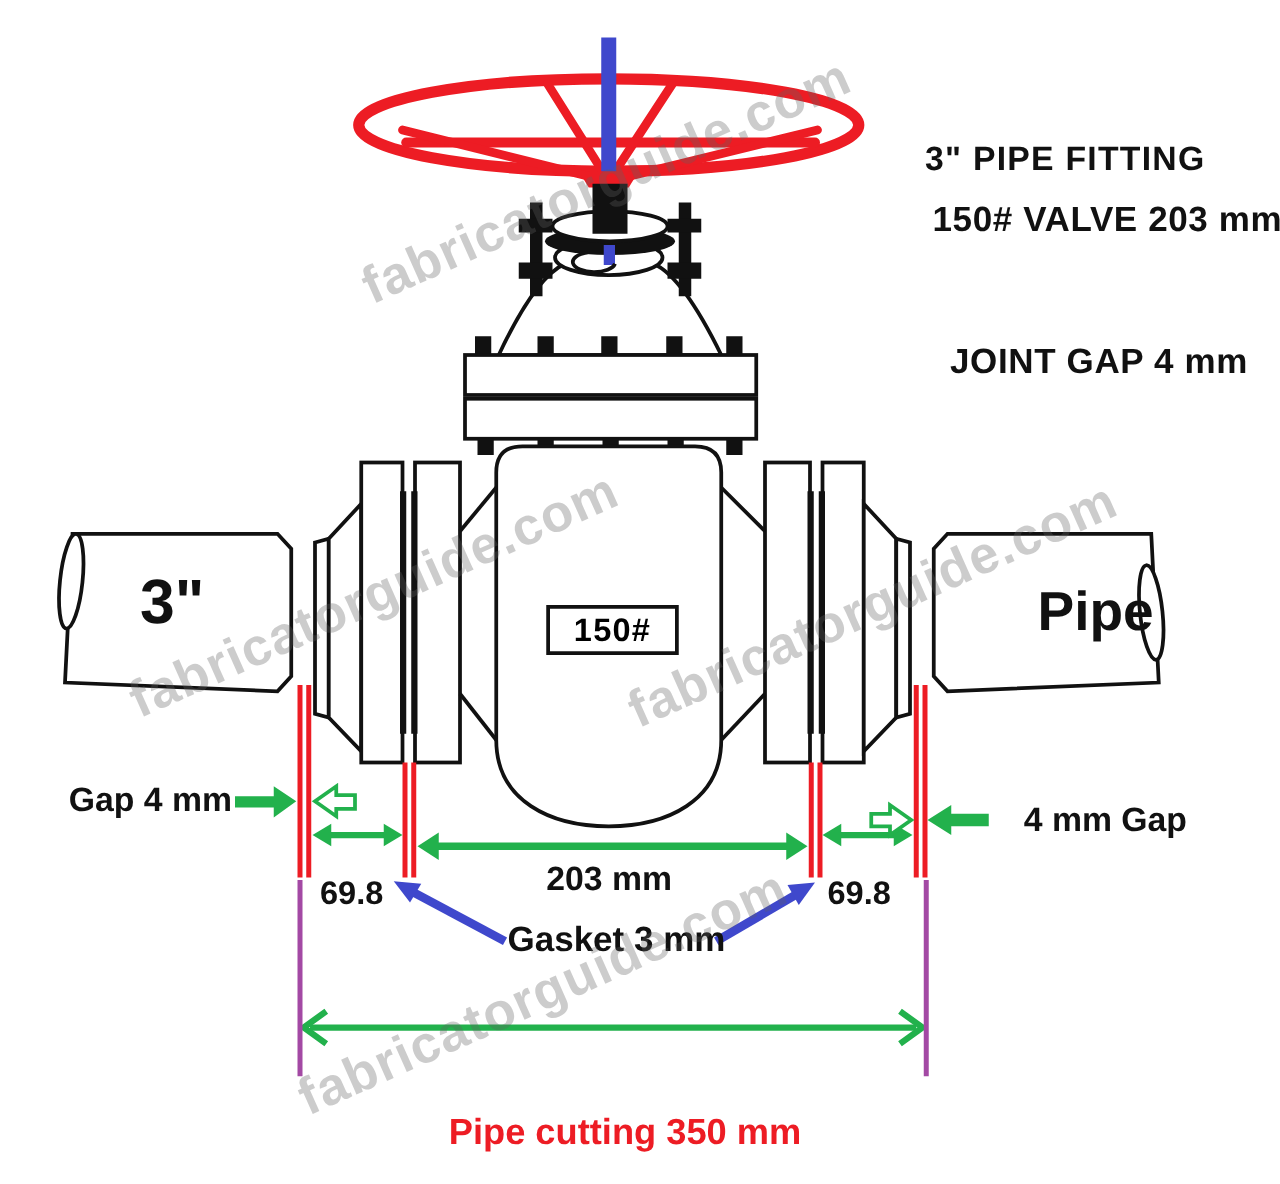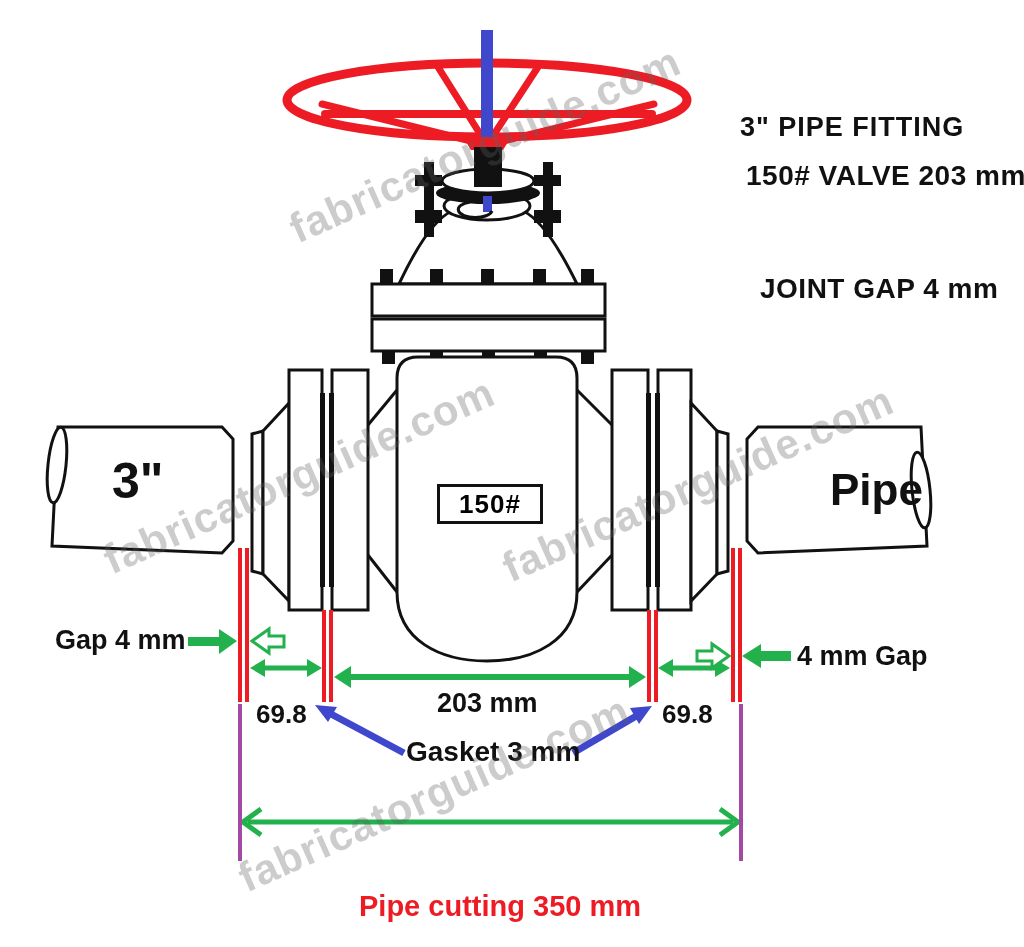--- a/index.html
+++ b/index.html
@@ -160,21 +160,21 @@
 
   <div class="txt-layer">
     <div class="t" style="left:740px;top:113px;font-size:27px;letter-spacing:1px;">3" PIPE FITTING</div>
     <div class="t spec" style="left:706px;top:161px;margin-left:40px;">150# VALVE 203 mm</div>
     <div class="t spec" style="left:760px;top:274px;">JOINT GAP 4 mm</div>
 
     <div class="t" style="left:112px;top:455px;font-size:50px;">3"</div>
     <div class="t" style="left:782px;top:467px;font-size:44px;margin-left:48px;">Pipe</div>
 
     <div class="t" style="left:55px;top:626px;font-size:27px;">Gap 4 mm</div>
-    <div class="t" style="left:797px;top:642px;font-size:27px;">4 mm Gap</div>
+    <div class="t" style="left:819px;top:642px;font-size:27px;">4 mm Gap</div>
 
     <div class="t" style="left:256px;top:701px;font-size:26px;">69.8</div>
     <div class="t" style="left:662px;top:701px;font-size:26px;">69.8</div>
     <div class="t" style="left:437px;top:689px;font-size:27px;">203 mm</div>
 
     <div class="t" style="left:406px;top:737px;font-size:28px;">Gasket 3 mm</div>
 
     <div class="t" style="left:359px;top:874px;font-size:29px;color:#ED1C24;margin-top:17px;">Pipe cutting 350 mm</div>
   </div>
 

